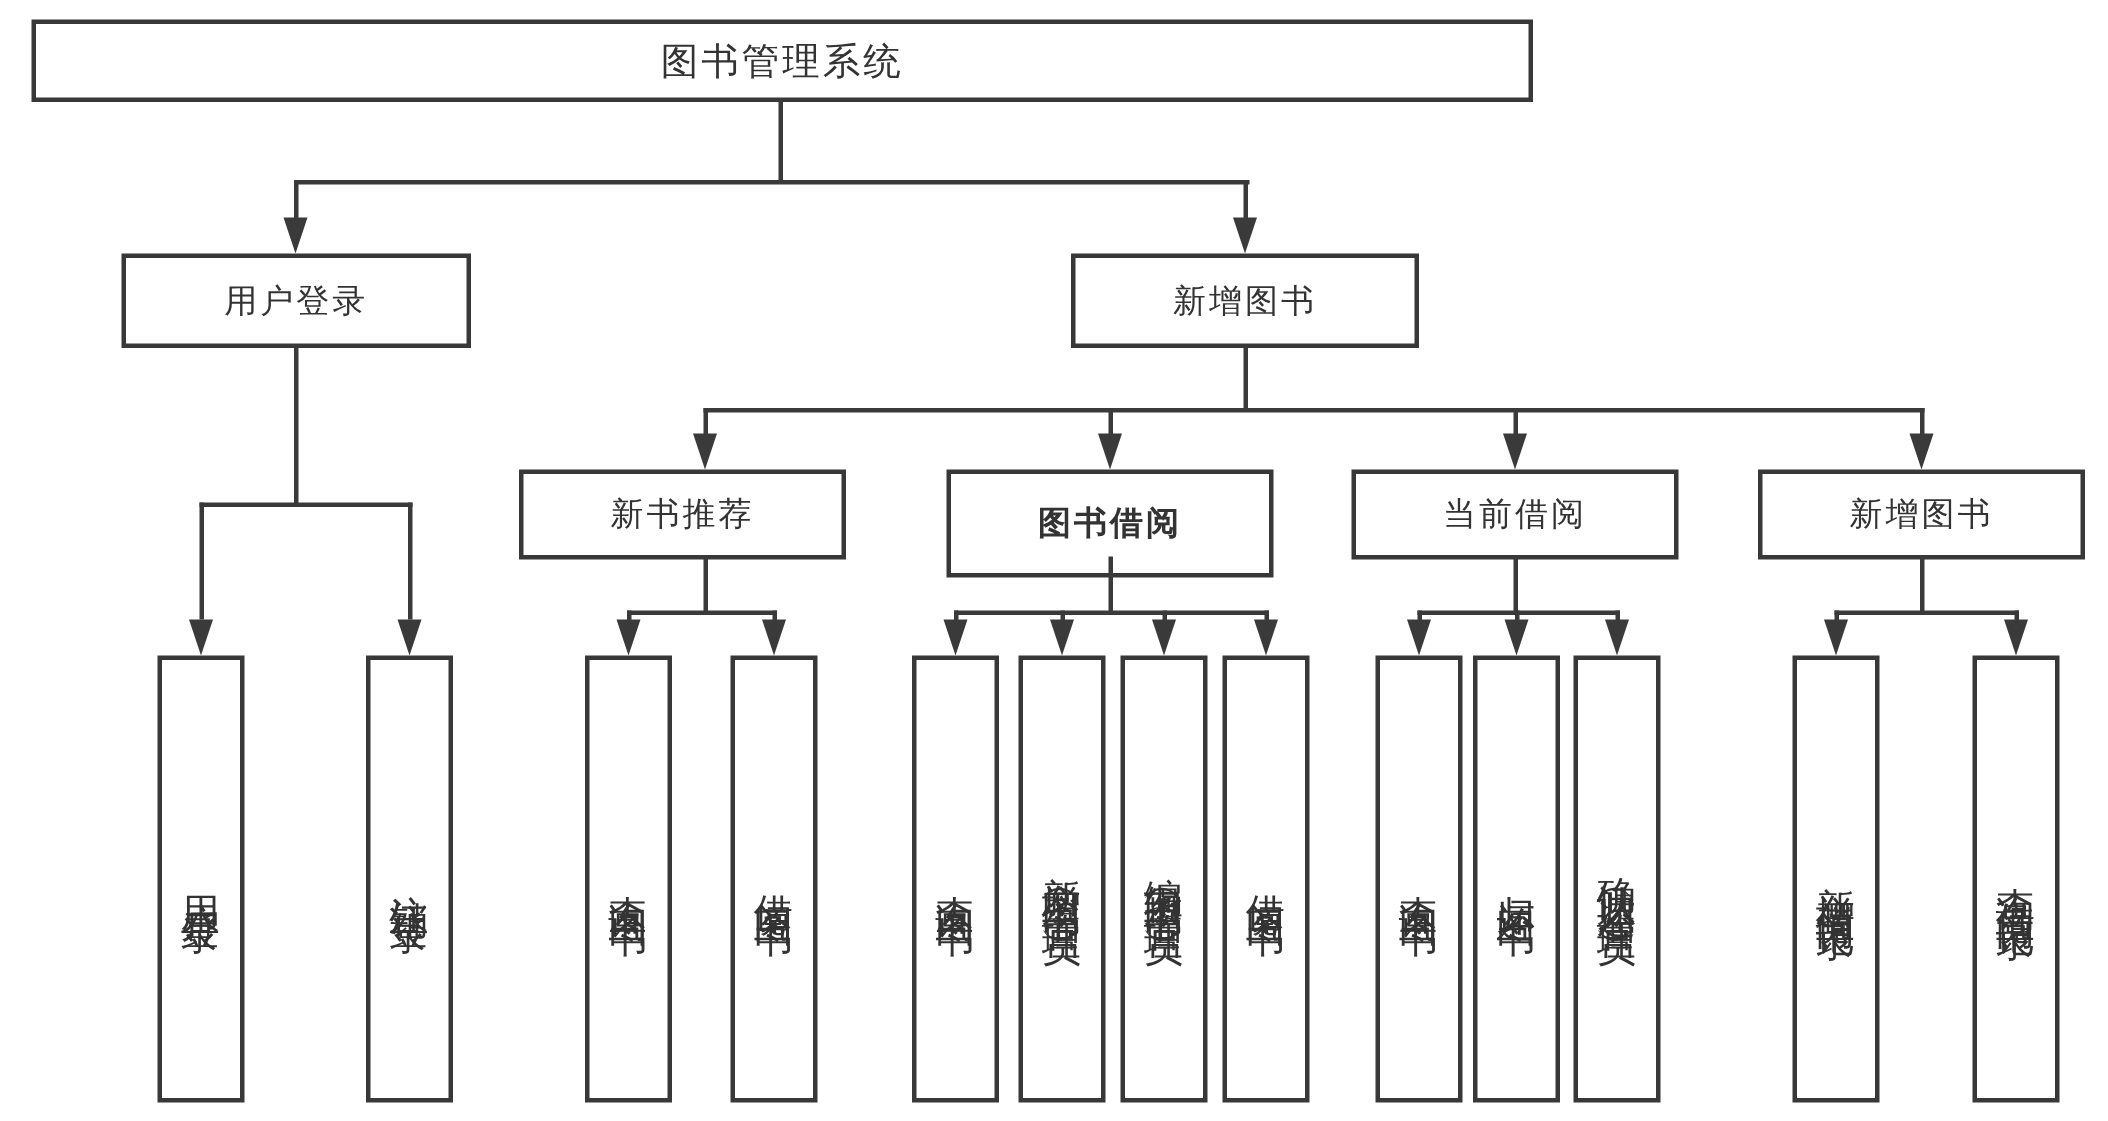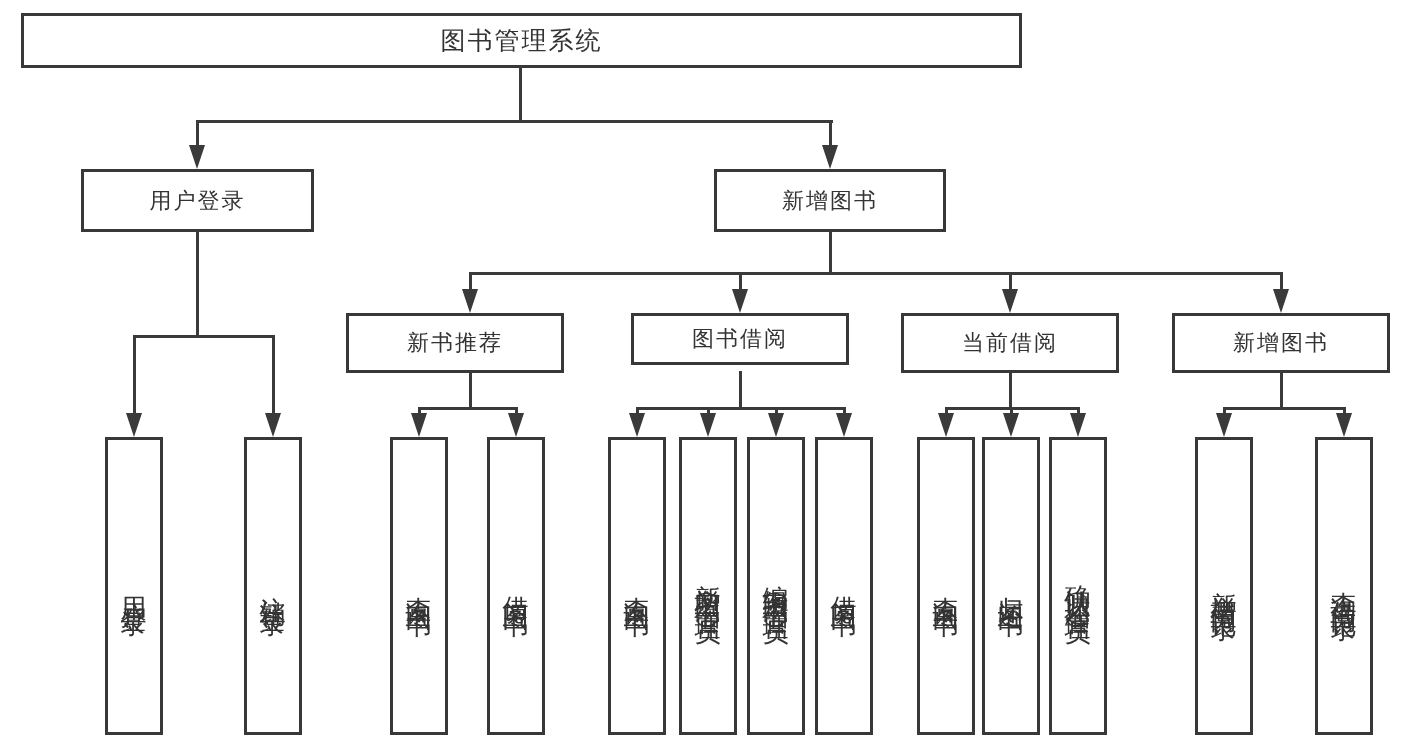--- a/index.html
+++ b/index.html
@@ -66,21 +66,21 @@
   <div class="ln" style="left:739px;top:272px;width:3px;height:19px;"></div>
   <div class="ah" style="left:732px;top:289px;"></div>
   <div class="ln" style="left:1009px;top:272px;width:3px;height:19px;"></div>
   <div class="ah" style="left:1002px;top:289px;"></div>
   <div class="ln" style="left:1280px;top:272px;width:3px;height:19px;"></div>
   <div class="ah" style="left:1273px;top:289px;"></div>
 
   <div class="node" style="left:346px;top:313px;width:218px;height:60px;">
     <span class="hlabel">新书推荐</span>
   </div>
-  <div class="node" style="left:631px;top:313px;width:218px;height:52px;">
+  <div class="node" style="left:631px;top:313px;width:218px;height:72px;font-weight:bold;">
     <span class="hlabel">图书借阅</span>
   </div>
   <div class="node" style="left:901px;top:313px;width:218px;height:60px;">
     <span class="hlabel">当前借阅</span>
   </div>
   <div class="node" style="left:1172px;top:313px;width:218px;height:60px;">
     <span class="hlabel">新增图书</span>
   </div>
 
   <div class="ln" style="left:469px;top:371px;width:3px;height:38px;"></div>

